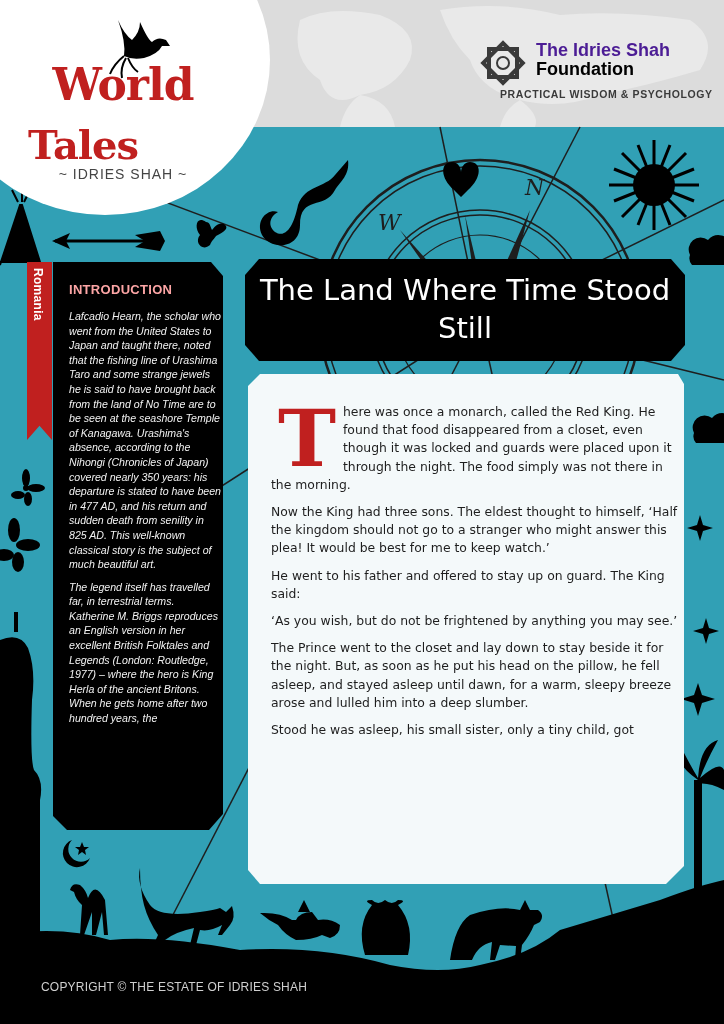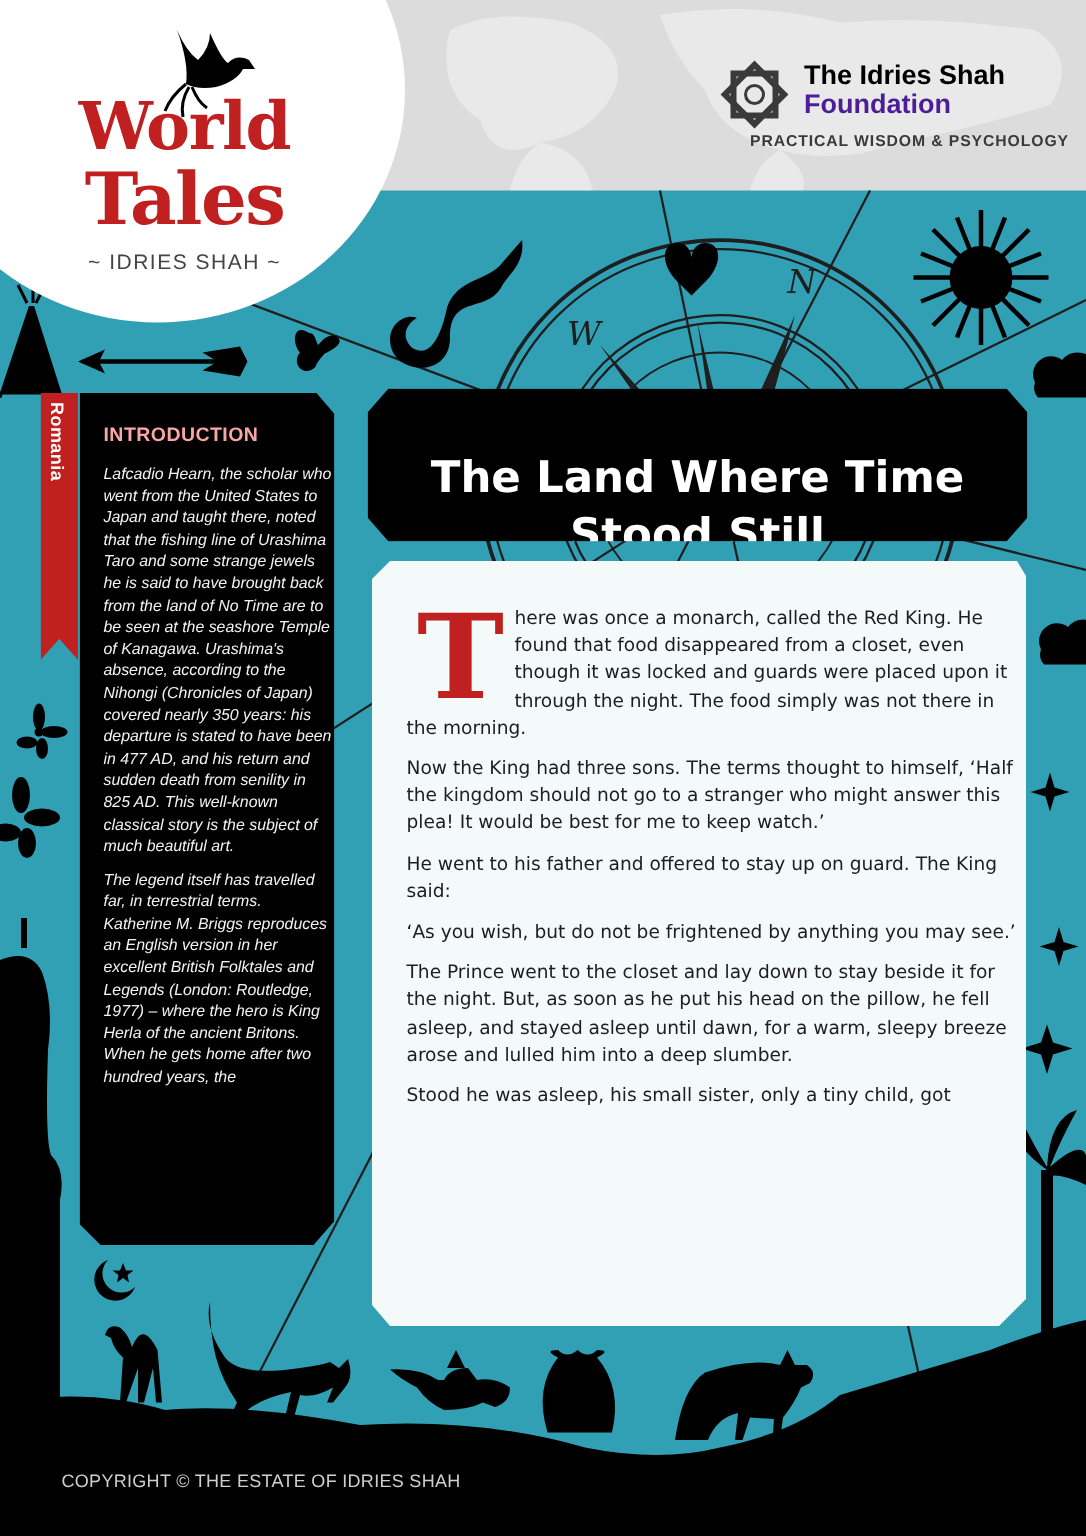--- a/index.html
+++ b/index.html
@@ -8,45 +8,45 @@
 
   .map-band { position: absolute; left: 0; top: 0; width: 724px; height: 127px; background: #dcdcdc; overflow: hidden; }
   .map-band svg { position: absolute; left: 0; top: 0; }
 
   .deco { position: absolute; left: 0; top: 0; width: 724px; height: 1024px; pointer-events: none; }
 
   .logo-circle { position: absolute; left: -60px; top: -95px; width: 330px; height: 310px; border-radius: 50%; background: #ffffff; }
   .logo-bird { position: absolute; left: 96px; top: 12px; width: 80px; height: 70px; }
   .logo-world { position: absolute; left: 28px; top: 60px; width: 190px; text-align: center;
     font-family: "DejaVu Serif", serif; font-weight: bold; color: #c0201f; font-size: 44px; line-height: 50px; letter-spacing: -1px; }
-  .logo-tales { position: absolute; left: 28px; top: 108px; width: 190px; text-align: center;
-    font-family: "DejaVu Serif", serif; font-weight: bold; color: #c0201f; font-size: 48px; line-height: 50px; letter-spacing: -1px; }
+  .logo-tales { position: absolute; left: 28px; top: 120px; width: 190px; 
+    font-family: "DejaVu Serif", serif; font-weight: bold; color: #c0201f; font-size: 40px; line-height: 50px; letter-spacing: -1px; }
   .logo-author { position: absolute; left: 28px; top: 166px; width: 190px; text-align: center;
     font-family: "Liberation Sans", sans-serif; color: #444; font-size: 14px; letter-spacing: 1px; }
 
   .foundation { position: absolute; left: 478px; top: 38px; width: 240px; height: 70px; }
   .foundation .mark { position: absolute; left: 0; top: 0; width: 50px; height: 50px; }
-  .foundation .name1 { position: absolute; left: 58px; top: 2px; font-family: "Liberation Sans", sans-serif; font-size: 18px; color: #000000; font-weight: bold; white-space: nowrap; }
-  .foundation .name2 { position: absolute; left: 58px; top: 21px; font-family: "Liberation Sans", sans-serif; font-size: 18px; color: #4c1d95; font-weight: bold; white-space: nowrap; }
+  .foundation .name1 { position: absolute; left: 58px; top: 2px; font-family: "Liberation Sans", sans-serif; font-size: 18px; color: #4c1d95; font-weight: bold; white-space: nowrap; }
+  .foundation .name2 { position: absolute; left: 58px; top: 21px; font-family: "Liberation Sans", sans-serif; font-size: 18px; color: #000000; font-weight: bold; white-space: nowrap; }
   .foundation .tagline { position: absolute; left: 2px; top: 50px; font-family: "Liberation Sans", sans-serif; font-size: 10.5px; color: #3a3a3a; font-weight: bold; letter-spacing: 0.6px; white-space: nowrap; padding-left: 20px; }
 
   .intro-panel { position: absolute; left: 53px; top: 262px; width: 170px; height: 568px; background: #000;
     clip-path: polygon(0 0, 158px 0, 170px 14px, 170px 552px, 156px 568px, 14px 568px, 0 554px); }
   .intro-title { position: absolute; left: 16px; top: 20px; color: #fca5a5; font-family: "Liberation Sans", sans-serif; font-weight: bold; font-size: 13px; letter-spacing: 0.3px; }
   .intro-body { position: absolute; left: 16px; top: 47px; width: 152px; color: #f2f2f2; font-family: "Liberation Sans", sans-serif; font-style: italic; font-size: 10.6px; line-height: 14.6px; }
   .intro-body p { margin-bottom: 8px; }
 
   .ribbon { position: absolute; left: 27px; top: 262px; width: 25px; height: 178px; background: #c0201f;
     clip-path: polygon(0 0, 100% 0, 100% 100%, 50% 92%, 0 100%); }
   .ribbon span { position: absolute; left: 4px; top: 6px; writing-mode: vertical-rl; color: #fff; font-family: "Liberation Sans", sans-serif; font-weight: bold; font-size: 12px; letter-spacing: 0.3px; }
 
   .title-box { position: absolute; left: 245px; top: 259px; width: 440px; height: 102px; background: #000;
     clip-path: polygon(14px 0, 426px 0, 440px 16px, 440px 86px, 426px 102px, 14px 102px, 0 86px, 0 16px); }
   .title-box h1 { position: absolute; left: 0; top: 12px; width: 100%; text-align: center; color: #fff;
-    font-family: "DejaVu Sans", sans-serif; font-weight: bold; font-size: 29px; line-height: 38px; margin-top: 28px; }
+    font-family: "DejaVu Sans", sans-serif; font-weight: normal; font-size: 29px; line-height: 38px; }
 
   .story { position: absolute; left: 248px; top: 374px; width: 436px; height: 510px; background: #f4f9fa;
     clip-path: polygon(12px 0, 430px 0, 436px 10px, 436px 492px, 418px 510px, 12px 510px, 0 496px, 0 12px); }
   .story-text { position: absolute; left: 23px; top: 29px; width: 410px; color: #1e1e1e; font-family: "DejaVu Sans", sans-serif;
     font-size: 12.4px; line-height: 18.2px; }
   .story-text p { margin-bottom: 9px; }
   .dropcap { float: left; font-family: "DejaVu Serif", serif; font-weight: bold; color: #c0201f; font-size: 78px; line-height: 64px; width: 72px; margin-top: 4px; text-align: center; }
 
   .copyright { position: absolute; left: 41px; top: 980px; color: #cfcfcf; font-family: "Liberation Sans", sans-serif; font-size: 12px; letter-spacing: 0.2px; }
 </style>
@@ -196,21 +196,21 @@
 <div class="title-box">
   <h1>The Land Where Time Stood Still</h1>
 </div>
 
 <div class="story">
   <div class="story-text">
     <p>
       <span class="dropcap">T</span>
       <span>here was once a monarch, called the Red King. He found that food disappeared from a closet, even though it was locked and guards were placed upon it through the night. The food simply was not there in the morning.</span>
     </p>
-    <p>Now the King had three sons. The terms thought to himself, ‘Half the kingdom should not go to a stranger who might answer this plea! It would be best for me to keep watch.’</p>
+    <p>Now the King had three sons. The eldest thought to himself, ‘Half the kingdom should not go to a stranger who might answer this plea! It would be best for me to keep watch.’</p>
     <p>He went to his father and offered to stay up on guard. The King said:</p>
     <p>‘As you wish, but do not be frightened by anything you may see.’</p>
     <p>The Prince went to the closet and lay down to stay beside it for the night. But, as soon as he put his head on the pillow, he fell asleep, and stayed asleep until dawn, for a warm, sleepy breeze arose and lulled him into a deep slumber.</p>
     <p>Stood he was asleep, his small sister, only a tiny child, got</p>
   </div>
 </div>
 
 <div class="copyright">COPYRIGHT © THE ESTATE OF IDRIES SHAH</div>
 
 </body></html>

